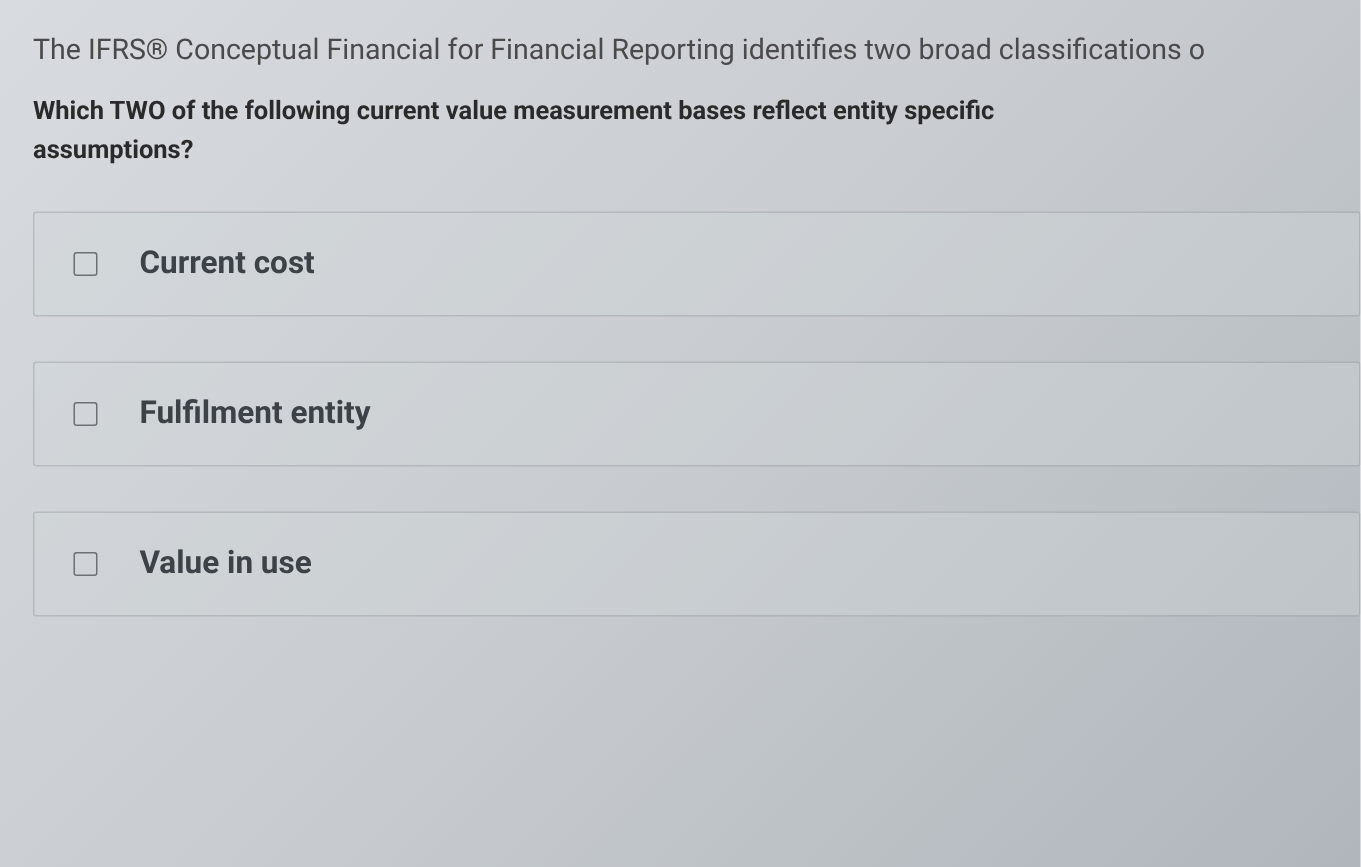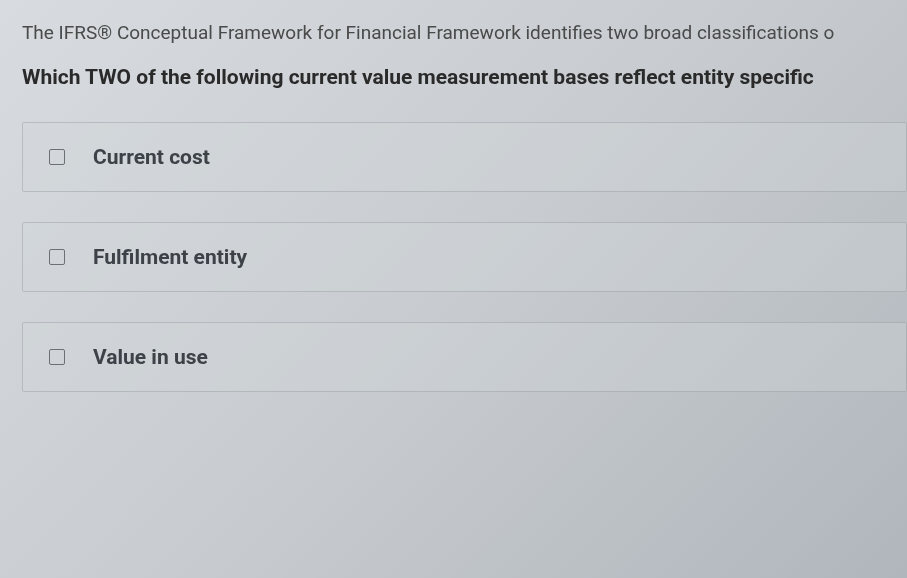--- a/index.html
+++ b/index.html
@@ -17,21 +17,21 @@
       color: #333;
     }
     .intro-text {
       font-size: 19px;
       color: #4a4a4a;
       margin-bottom: 14px;
       line-height: 1.6;
       font-weight: 400;
     }
     .question-text {
-      font-size: 21px;
+      font-size: 17px;
       font-weight: 700;
       color: #2a2a2a;
       line-height: 1.5;
       margin-bottom: 28px;
     }
     .options-container {
       padding-right: 0;
     }
     .option-row {
       display: flex;
@@ -58,25 +58,26 @@
     .option-label {
       font-size: 21px;
       color: #3c4248;
       font-weight: 700;
     }
   </style>
 </head>
 <body>
 
 <div class="intro-text">
-  <span>The IFRS® Conceptual Framework for Financial Framework identifies two broad classifications o</span><br>
+  <span>The IFRS® Conceptual Financial for Financial Reporting identifies two broad classifications o</span><br>
 </div>
 
 <div class="question-text">
   <span>Which TWO of the following current value measurement bases reflect entity specific</span><br>
+  <span>assumptions?</span>
 </div>
 
 <div class="options-container">
 
   <div class="option-row">
     <div class="checkbox"></div>
     <span class="option-label">Current cost</span>
   </div>
 
 

